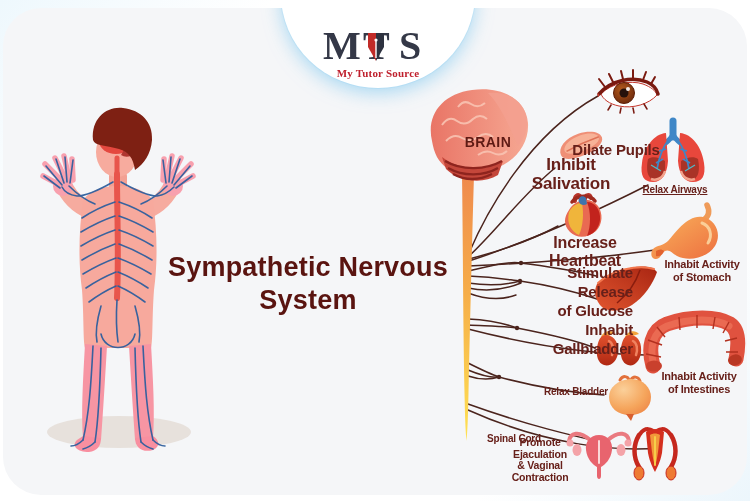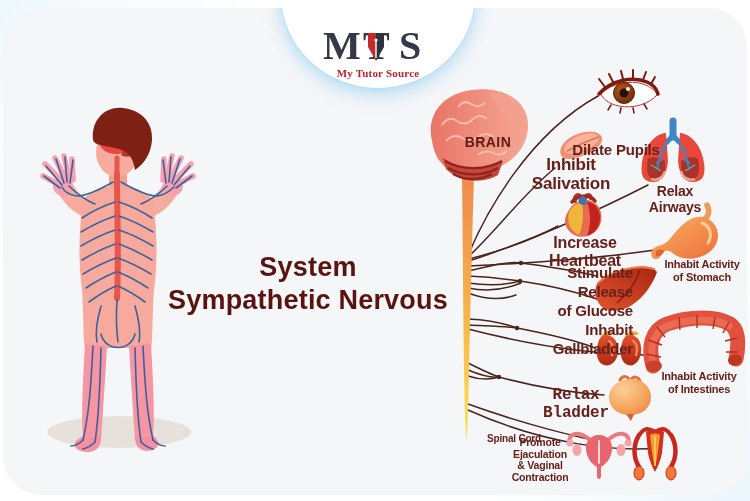--- a/index.html
+++ b/index.html
@@ -27,27 +27,27 @@
     font-weight:bold; font-size:27px; line-height:33px; color:#5a1410; letter-spacing:.2px;
   }
   .lbl {
     position:absolute; color:#67201a; font-weight:bold; white-space:pre-line;
     text-align:center; line-height:1.13; letter-spacing:-0.2px;
   }
   .lbl.right { text-align:right; }
   .lbl-brain   { left:443px; top:127px; width:84px;  font-size:14px; color:#5e1a14; letter-spacing:.4px; }
   .lbl-dilate  { left:566px; top:101px; width:94px;  font-size:15px;margin-top:33px; }
   .lbl-saliva  { left:508px; top:147px; width:120px; font-size:17px; }
-  .lbl-airways { left:627px; top:176px; width:90px;  font-size:14px; }
+  .lbl-airways { left:627px; top:176px; width:90px;  font-size:10px;text-decoration:underline; }
   .lbl-heart   { left:530px; top:226px; width:104px; font-size:16px; }
   .lbl-stomach { left:652px; top:250px; width:94px;  font-size:11px; line-height:1.2; }
   .lbl-glucose { left:496px; top:255px; width:98px;  font-size:15px; line-height:19px;margin-left:36px; }
   .lbl-adrenal { left:492px; top:325px; width:96px;  font-size:10.5px; line-height:12.3px; }
   .lbl-intest  { left:646px; top:362px; width:100px; font-size:11px; line-height:1.2; }
-  .lbl-bladder { left:528px; top:378px; width:90px;  font-size:16px;font-family:Liberation Mono, monospace; }
+  .lbl-bladder { left:528px; top:378px; width:90px;  font-size:10px; }
   .lbl-repro   { left:504px; top:429px; width:66px;  font-size:10.5px; line-height:11.5px; }
   .lbl-spinal  { left:430px; top:425px; width:66px;  font-size:10px;margin-left:48px; }
   svg { position:absolute; display:block; }
   .figure-svg  { left:28px;  top:88px; }
   .diagram-svg { left:415px; top:55px; }
   .logo-svg    { position:relative; display:inline-block; }
 </style>
 </head>
 <body>
 
@@ -148,22 +148,22 @@
         <path d="M112,250 C114,290 116,318 122,344"></path>
           <path d="M104,252 C105,292 106,320 110,346"></path>
         <path d="M52,344 C48,348 44,350 40,350"></path>
           <path d="M64,346 C60,350 56,352 52,353"></path>
         <path d="M122,344 C126,348 130,350 134,350"></path>
           <path d="M110,346 C114,350 118,352 122,353"></path>
       </g>
     </svg>
 
     <div class="title">
+      <div>Sympathetic Nervous</div>
       <div>System</div>
-      <div>Sympathetic Nervous</div>
     </div>
 
     <svg class="diagram-svg" width="335" height="440" viewBox="0 0 335 440">
       <defs>
         <linearGradient id="cordG" x1="0" y1="112" x2="0" y2="380" gradientUnits="userSpaceOnUse">
           <stop offset="0" stop-color="#ef8a4d"></stop>
             <stop offset="0.45" stop-color="#f6ae49"></stop>
             <stop offset="1" stop-color="#ffe354"></stop>
         </linearGradient>
         <linearGradient id="brainG" x1="0" y1="0" x2="1" y2="0">

